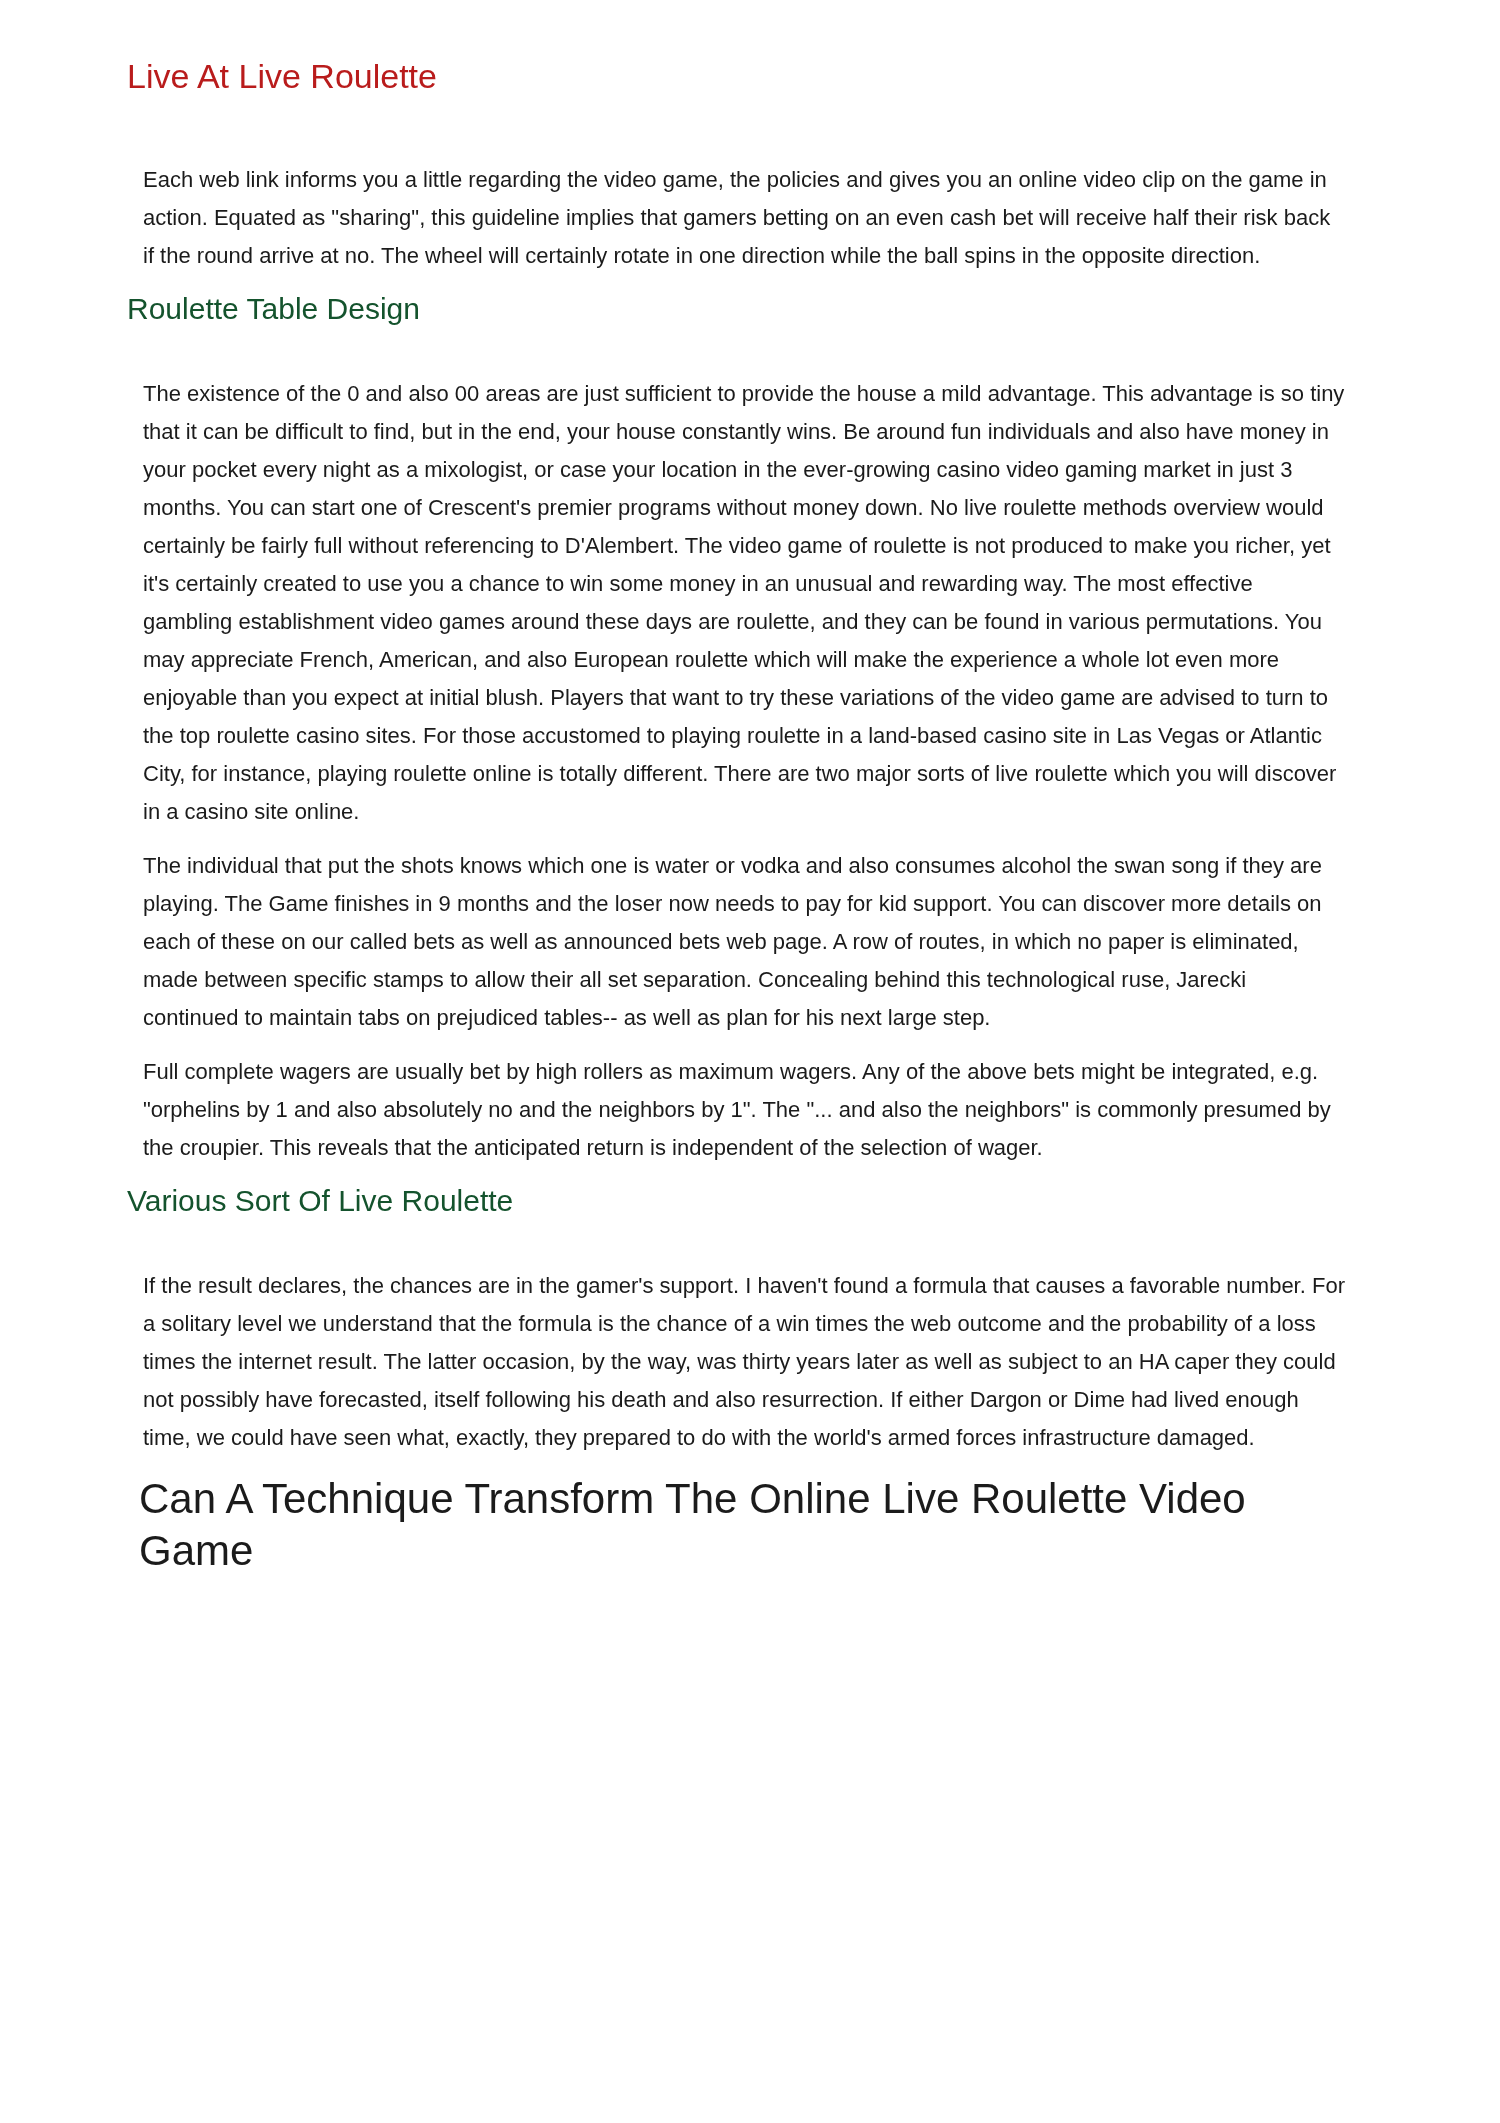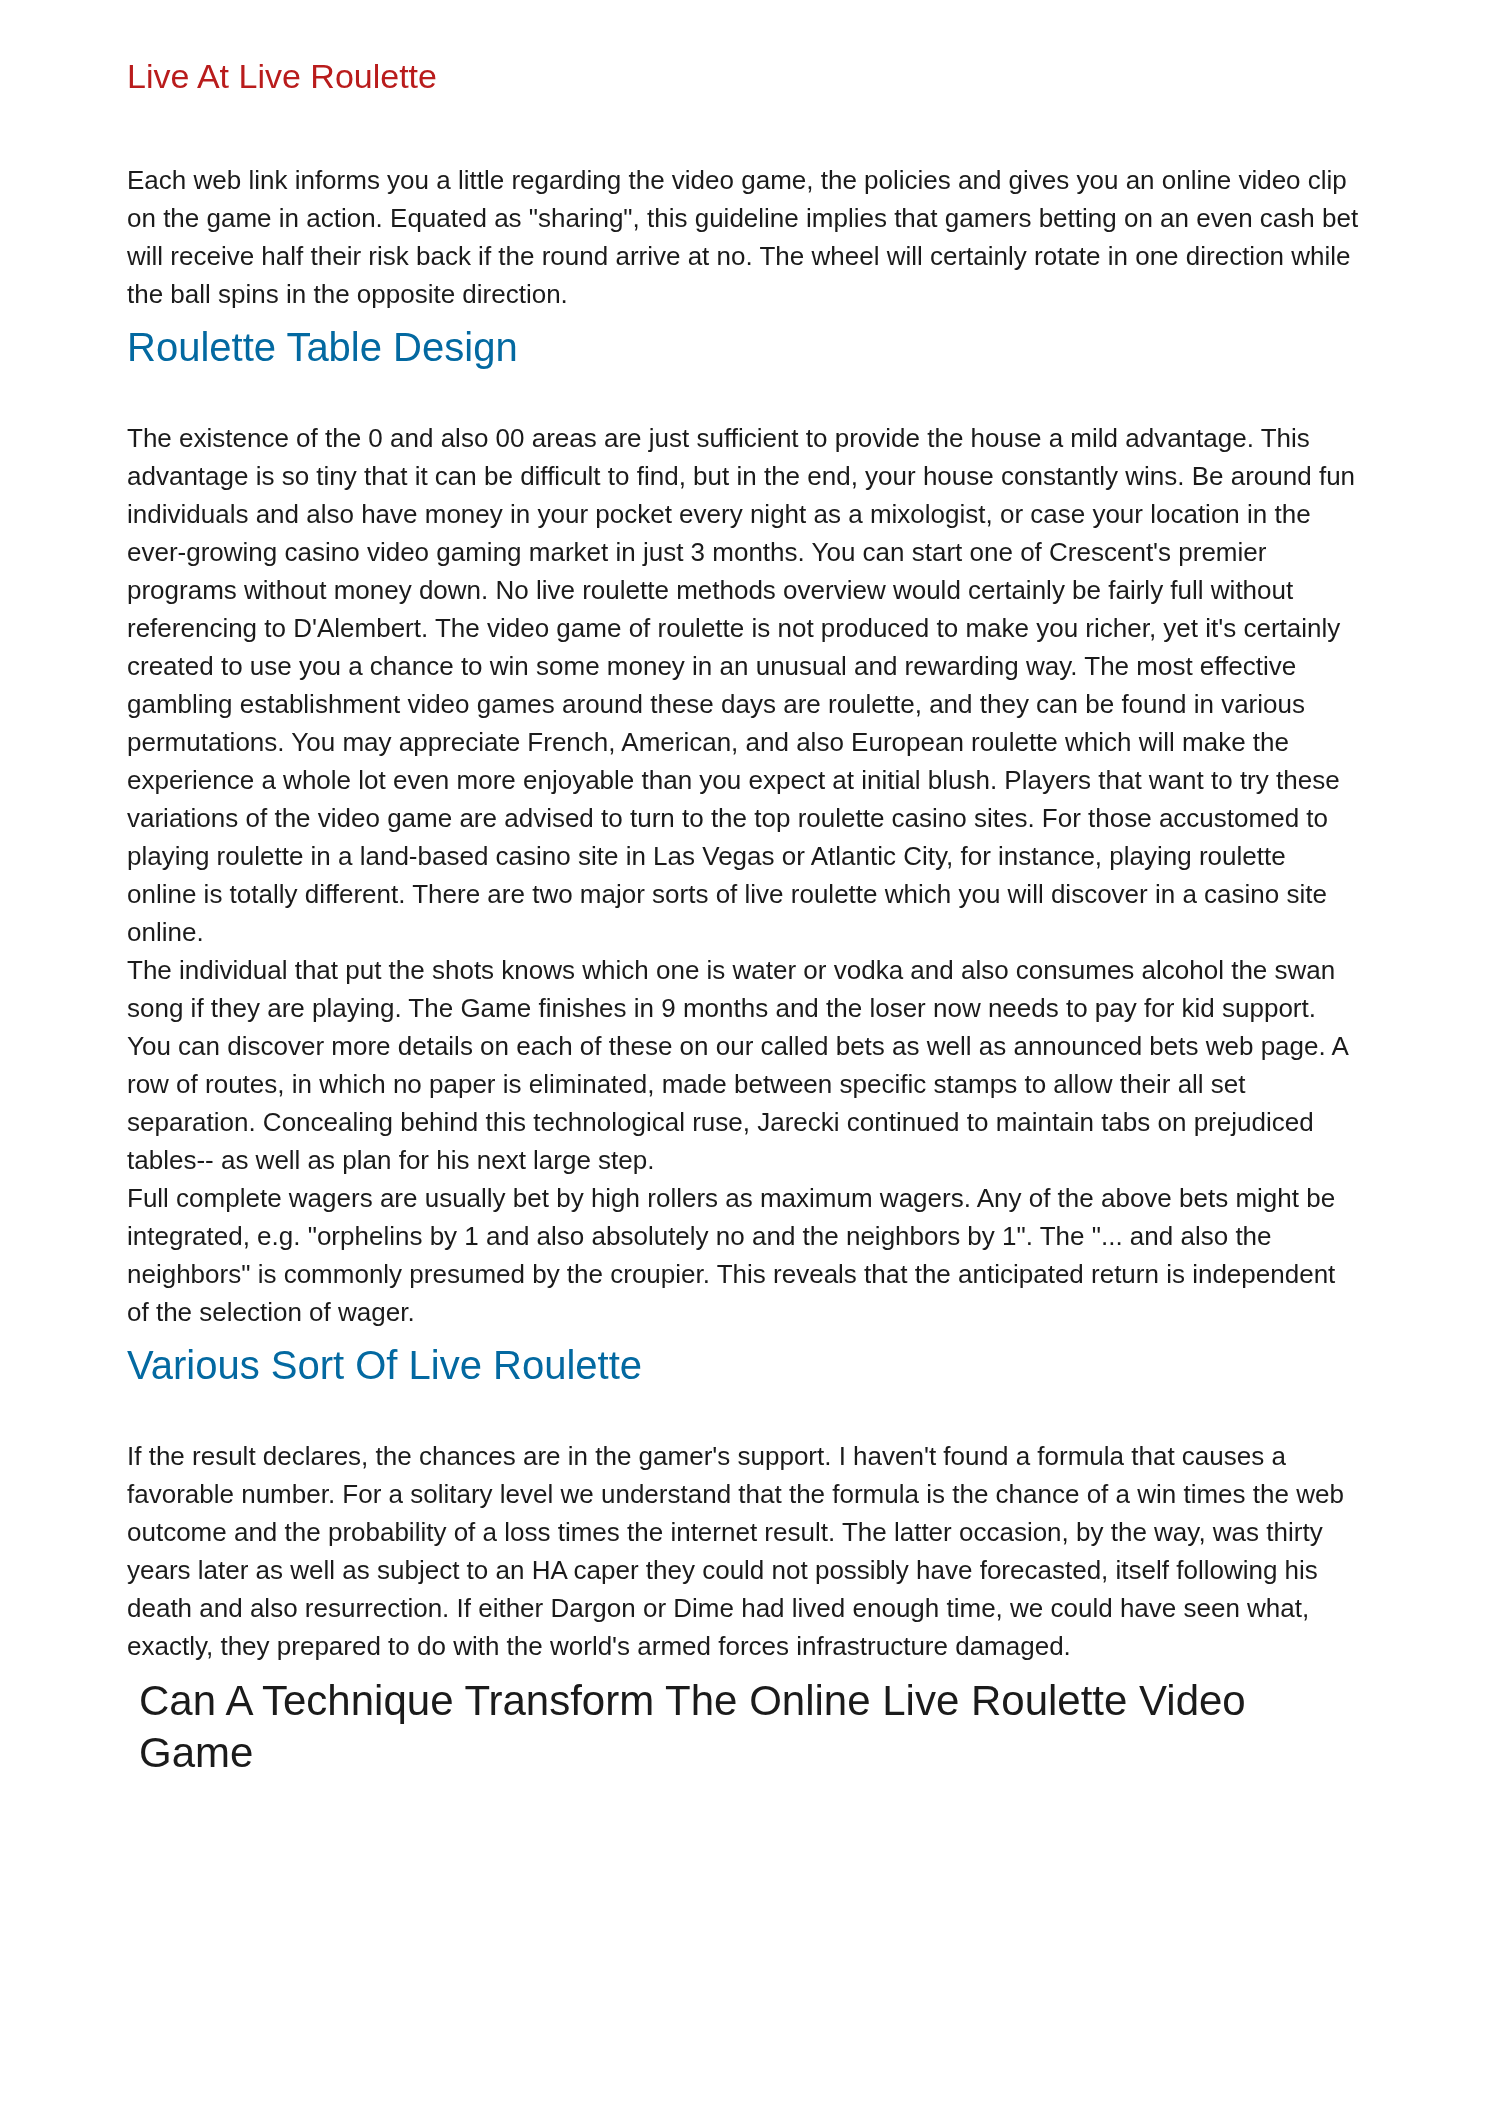--- a/index.html
+++ b/index.html
@@ -24,32 +24,32 @@
     background: #ffffff;
   }
   h1.doc-title {
     font-size: 34px;
     font-weight: 400;
     line-height: 1.2;
     margin: 0 0 64px 0;
     color: #b91c1c;
   }
   p.doc-paragraph {
-    font-size: 26px;
+    font-size: 22px;
     font-weight: 400;
     line-height: 38px;
-    margin: 0;
+    margin: 16px;
     color: #1b1b1b;
   }
   h2.doc-heading-lg {
-    font-size: 40px;
+    font-size: 30px;
     font-weight: 400;
     line-height: 1.2;
     margin: 10px 0 48px 0;
-    color: #0369a1;
+    color: #14532d;
   }
   h3.doc-heading-md {
     font-size: 30px;
     font-weight: 400;
     line-height: 1.2;
     margin: 12px 0 52px 0;
     color: #1b1b1b;
   }
   h2.doc-heading-xl {
     font-size: 42px;

